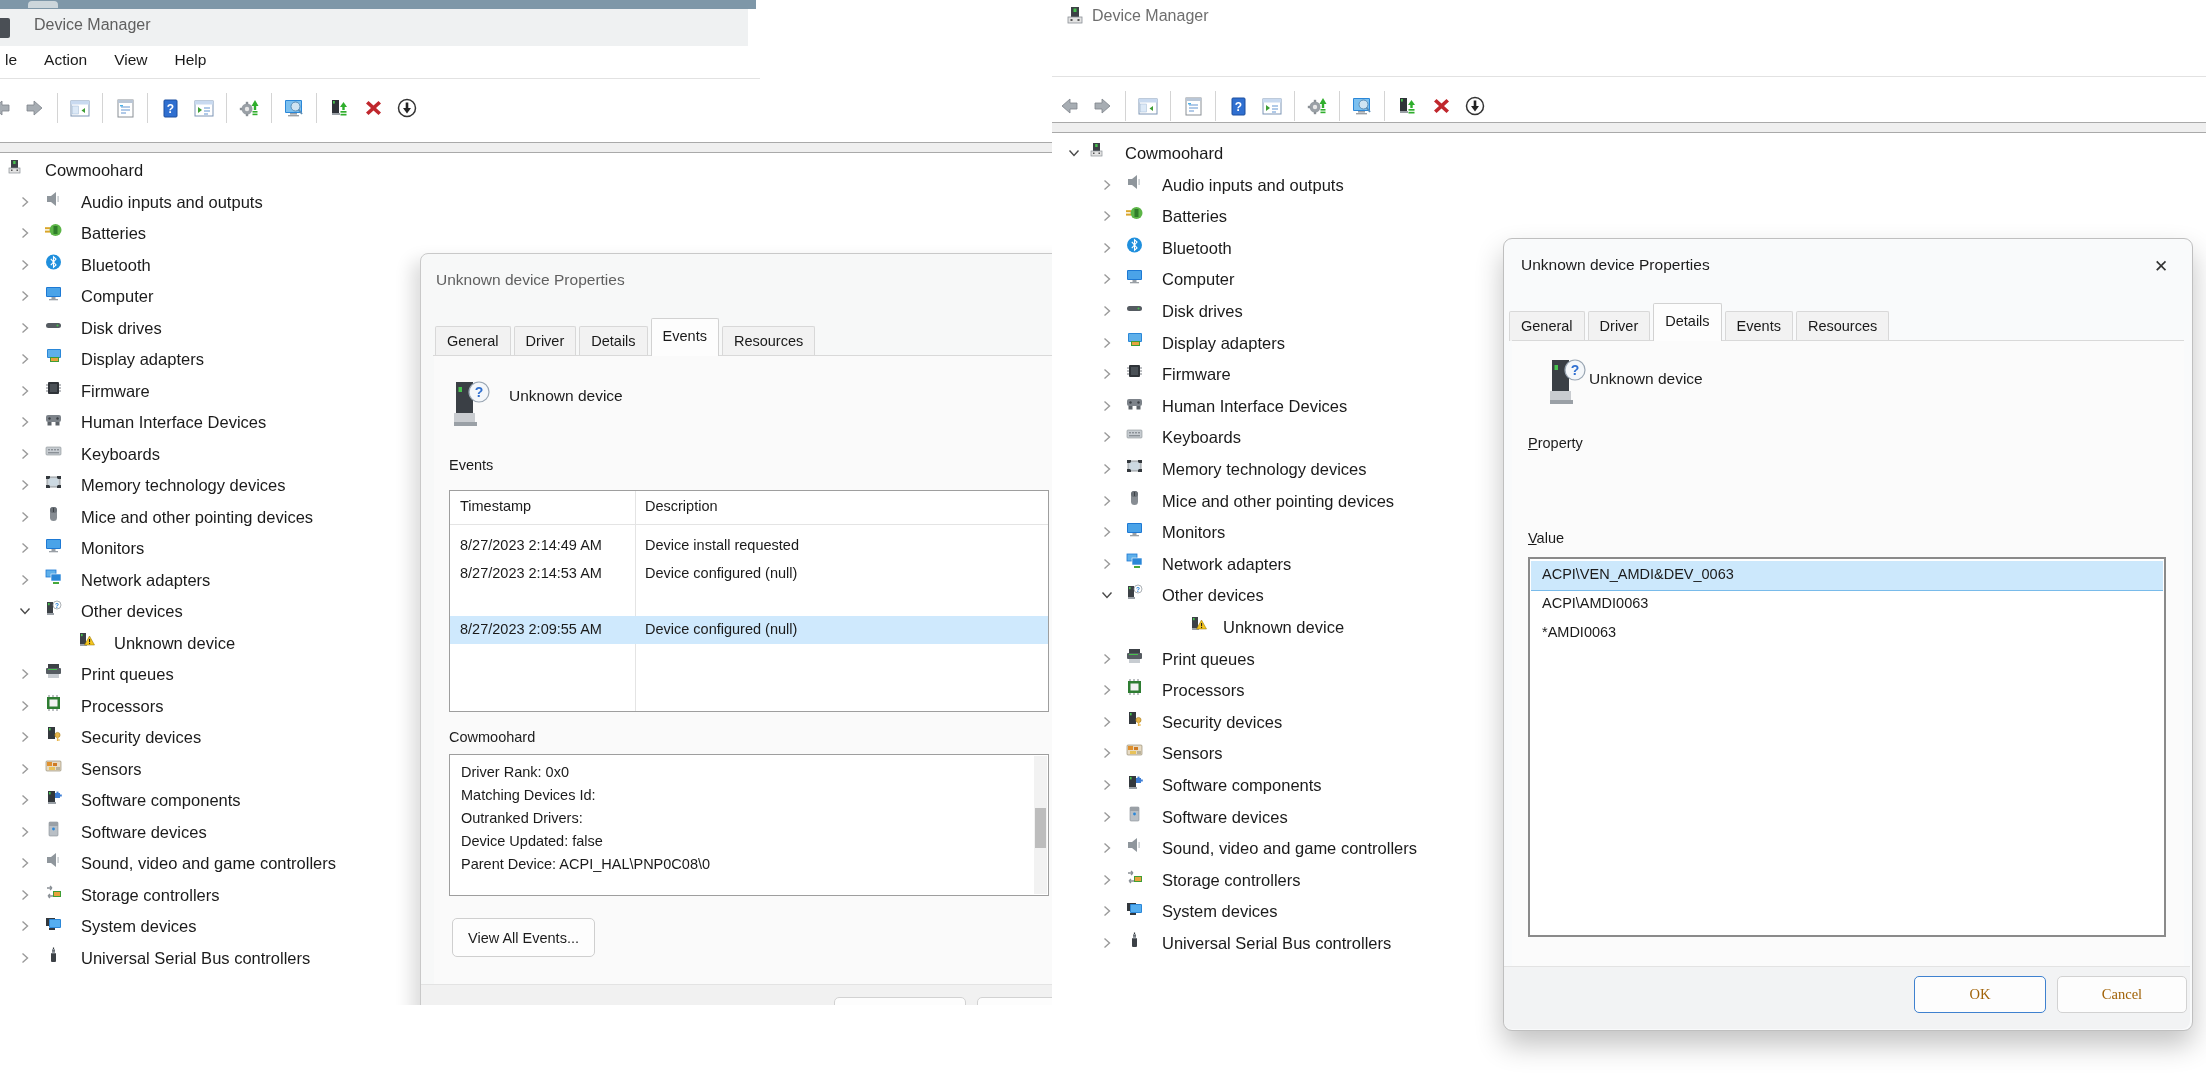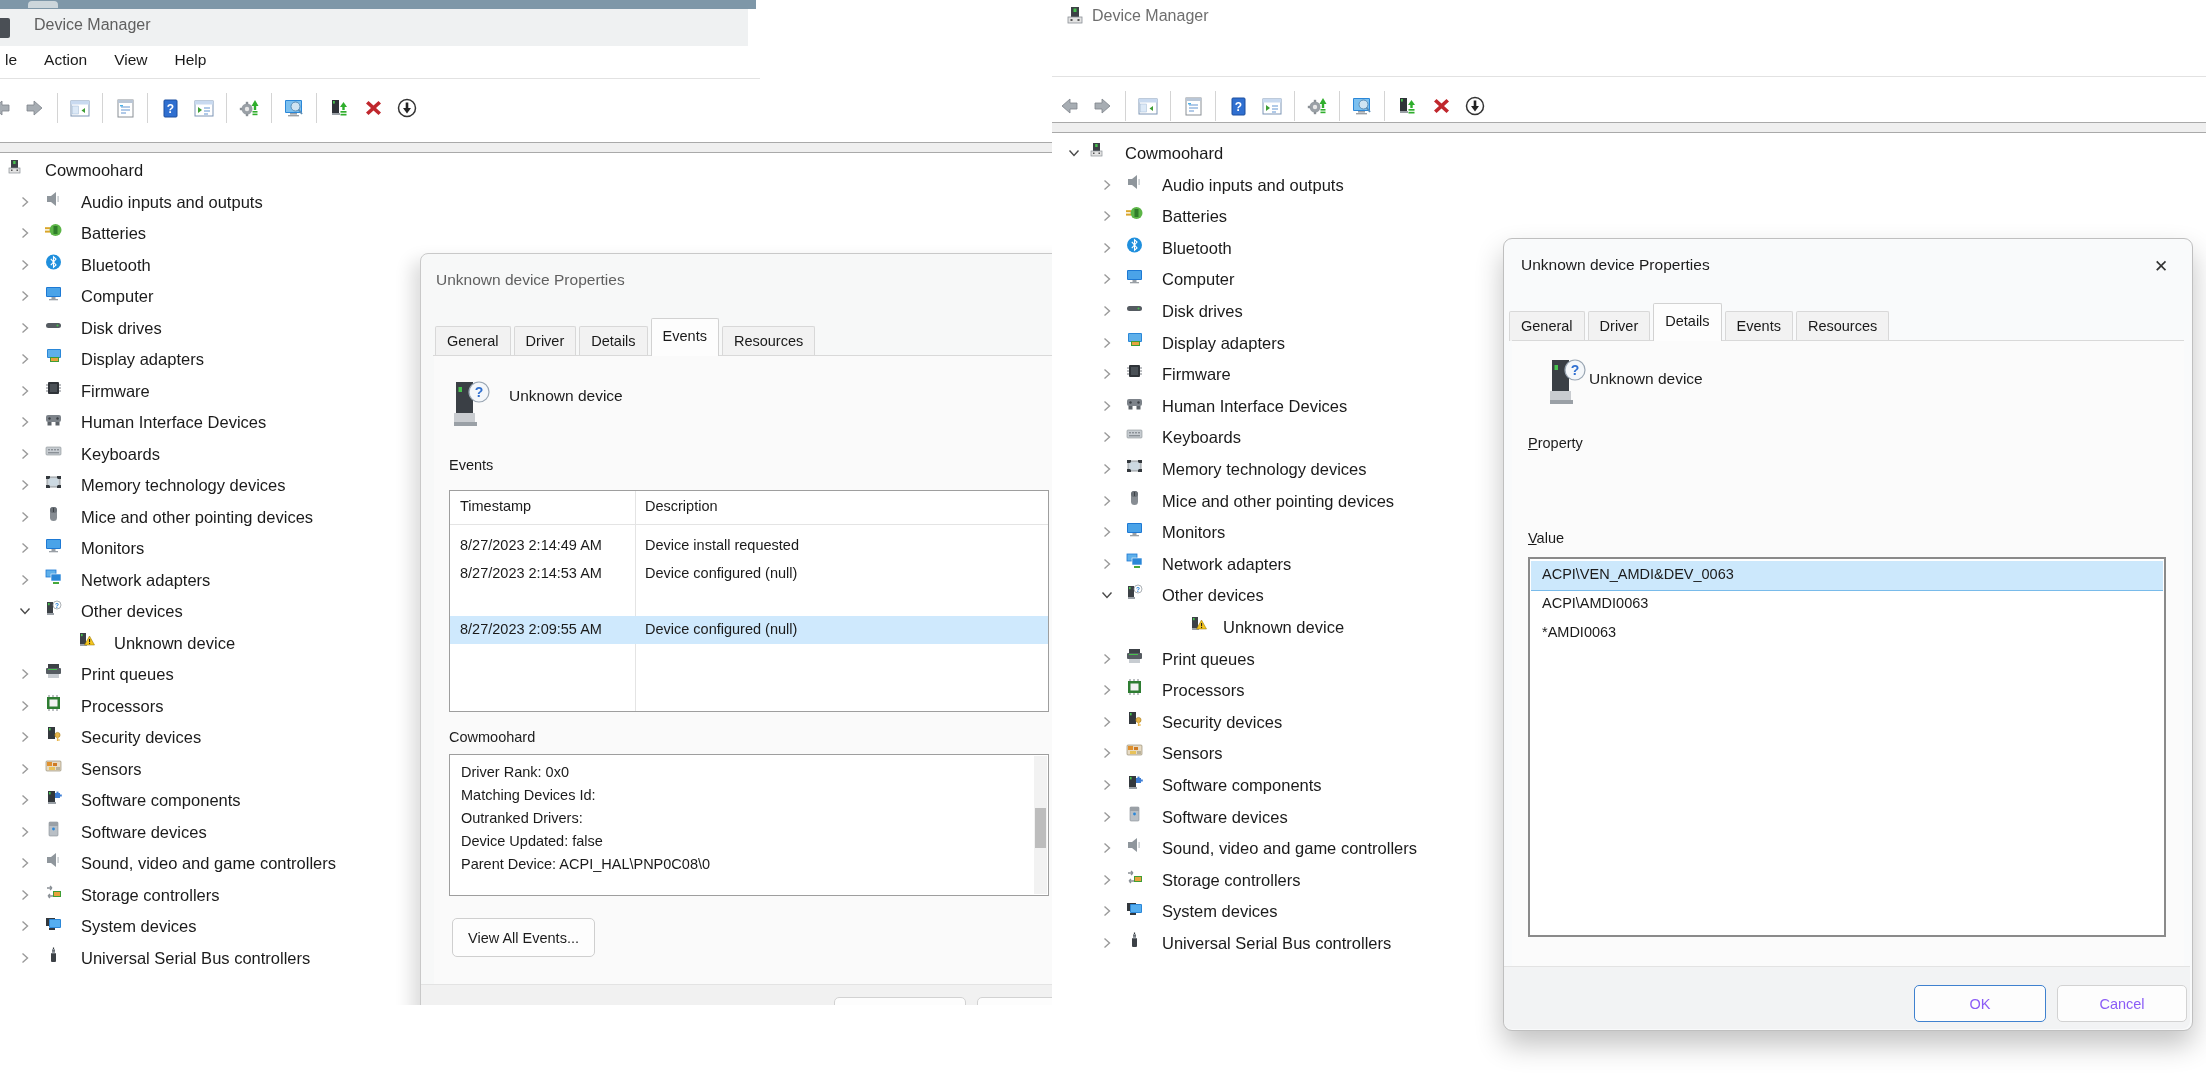--- a/index.html
+++ b/index.html
@@ -91,22 +91,22 @@
   #prop-label{left:24px;top:196px;font-size:14.5px;color:#1b1b1b;}
   #prop-combo{left:24px;top:222px;width:635px;height:41px;background:#fff;border:1px solid #c6c6c6;border-radius:4px;}
   #prop-combo .val{position:absolute;left:13px;top:10px;font-size:14.5px;color:#1b1b1b;}
   #prop-combo .chev{position:absolute;right:12px;top:12px;}
   #value-label{left:24px;top:291px;font-size:14.5px;color:#1b1b1b;}
   #value-list{left:24px;top:318px;width:634px;height:376px;background:#fff;border:2px solid #8a8a8a;}
   .vl-item{position:absolute;left:1px;right:1px;height:29px;font-size:14.5px;color:#1b1b1b;}
   .vl-item .t{position:absolute;left:11px;top:5px;}
   .vl-item.selected{background:#cce8fc;border-bottom:1px solid #79bbea;}
   #right-footer{position:absolute;left:0;top:727px;width:686px;height:62px;background:#f2f3f4;border-top:1px solid #e3e3e3;border-radius:0 0 8px 8px;}
-  .dlg-btn{position:absolute;top:18px;height:35px;border-radius:5px;background:#fdfdfd;font-size:14.5px;color:#8b5cf6;
-     display:flex;align-items:center;justify-content:center;}
+  .dlg-btn{position:absolute;top:9px;height:35px;border-radius:5px;background:#fdfdfd;font-size:14.5px;color:#a16207;
+     display:flex;align-items:center;justify-content:center;font-family:Liberation Serif, serif;}
   #ok-btn{left:410px;width:130px;border:1px solid #3f81cf;}
   #cancel-btn{left:553px;width:128px;border:1px solid #d2d2d2;}
 </style>
 </head>
 <body>
 
 <div id="stage">
 
   <div id="left-shot" class="abs">
     <div id="left-sliver" class="abs">

